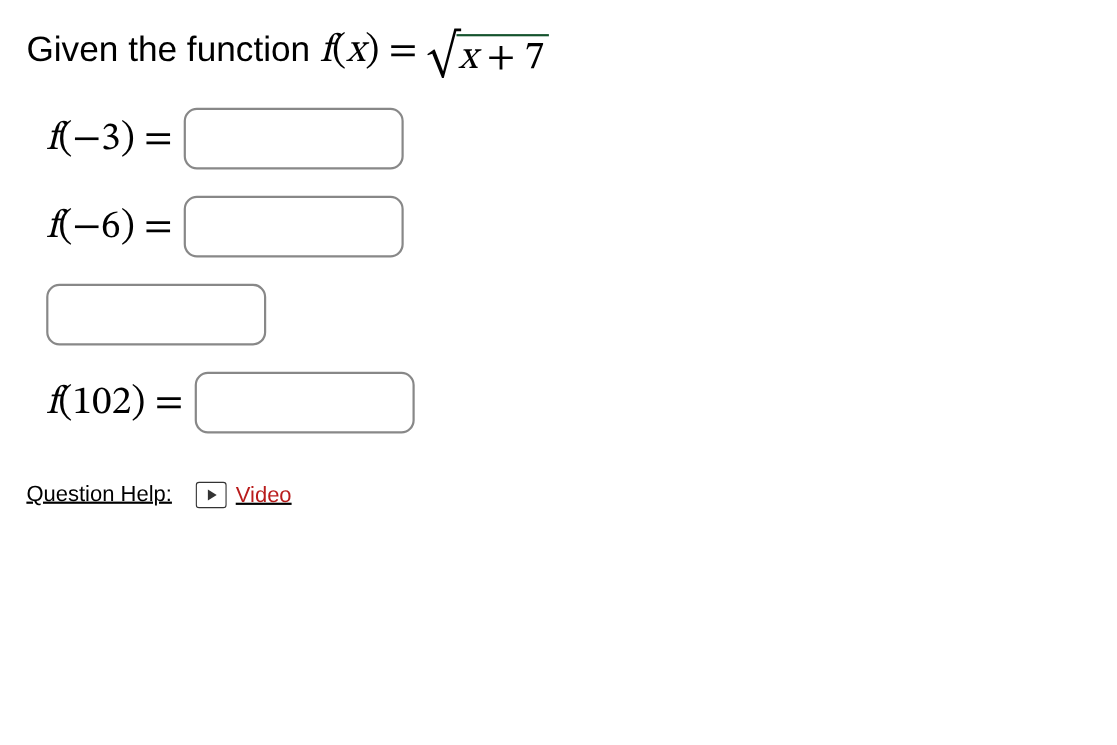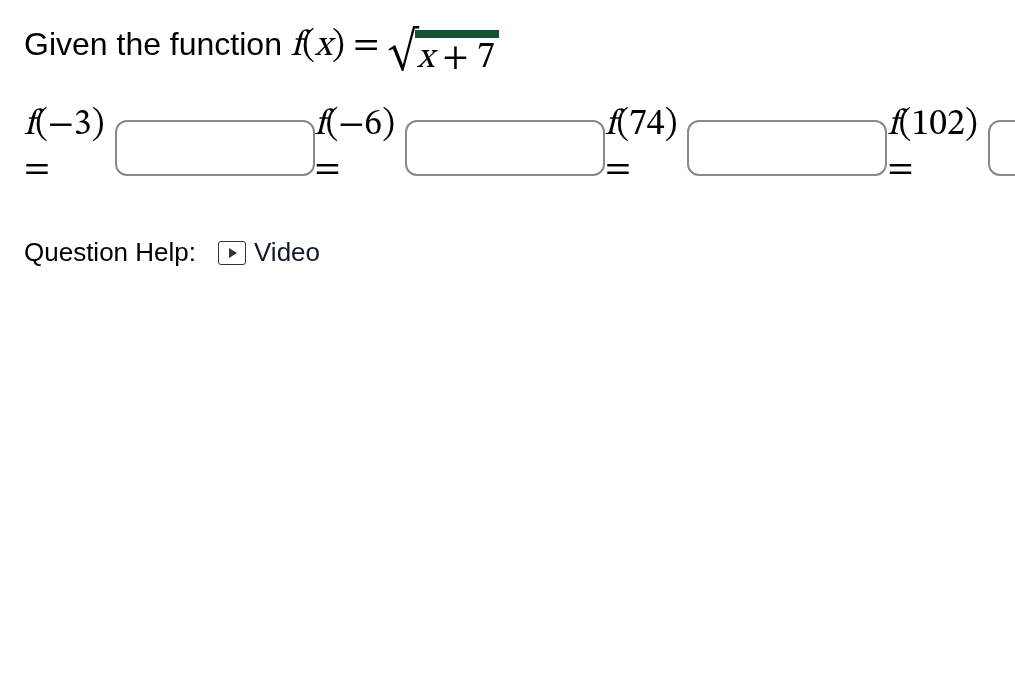--- a/index.html
+++ b/index.html
@@ -28,30 +28,31 @@
     align-items: flex-start;
     vertical-align: -4px;
   }
   .sqrt-sym {
     font-size: 38px;
     line-height: 1;
     position: relative;
     top: 2px;
   }
   .sqrt-arg {
-    border-top: 8px solid #14532d;
+    border-top: 2px solid #14532d;
     padding: 0 4px 0 2px;
     margin-left: -3px;
     line-height: 1.15;
   }
   .answers {
     display: flex;
-    flex-direction: row;
+    flex-direction: column;
+    gap: 24px;
     margin-bottom: 44px;
-    margin-left: 0;
+    margin-left: 18px;
   }
   .answer-row {
     display: flex;
     align-items: center;
     gap: 10px;
   }
   .answer-row .math {
     font-size: 36px;
     min-width: 0;
   }
@@ -59,27 +60,28 @@
     width: 200px;
     height: 56px;
     border: 2px solid #888;
     border-radius: 12px;
     font-size: 28px;
     padding: 0 12px;
     box-sizing: border-box;
     background: #fff;
   }
   .help {
-    font-size: 26px;
+    font-size: 20px;
     display: flex;
     align-items: flex-start;
     gap: 22px;
+    text-decoration: underline;
   }
   .video-link {
-    color: #0f172a;
+    color: #b91c1c;
     display: inline-flex;
     align-items: center;
     gap: 8px;
     cursor: pointer;
   }
   .play-icon-box {
     width: 26px;
     height: 22px;
     border: 1.8px solid #333;
     border-radius: 3px;
@@ -108,21 +110,20 @@
 <div class="answers">
   <div class="answer-row">
     <span class="math"><span class="fn">f</span>(<span>−3</span>)<span> = </span></span>
     <input class="input-box" type="text" value="" style="">
   </div>
   <div class="answer-row">
     <span class="math"><span class="fn">f</span>(<span>−6</span>)<span> = </span></span>
     <input class="input-box" type="text" value="" style="">
   </div>
   <div class="answer-row">
-    <span class="math"><span class="fn">f</span>(<span>74</span>)<span> = </span></span>
     <input class="input-box" type="text" value="" style="">
   </div>
   <div class="answer-row">
     <span class="math"><span class="fn">f</span>(<span>102</span>)<span> = </span></span>
     <input class="input-box" type="text" value="" style="">
   </div>
 </div>
 
 <div class="help">
   <span>Question Help:</span>

